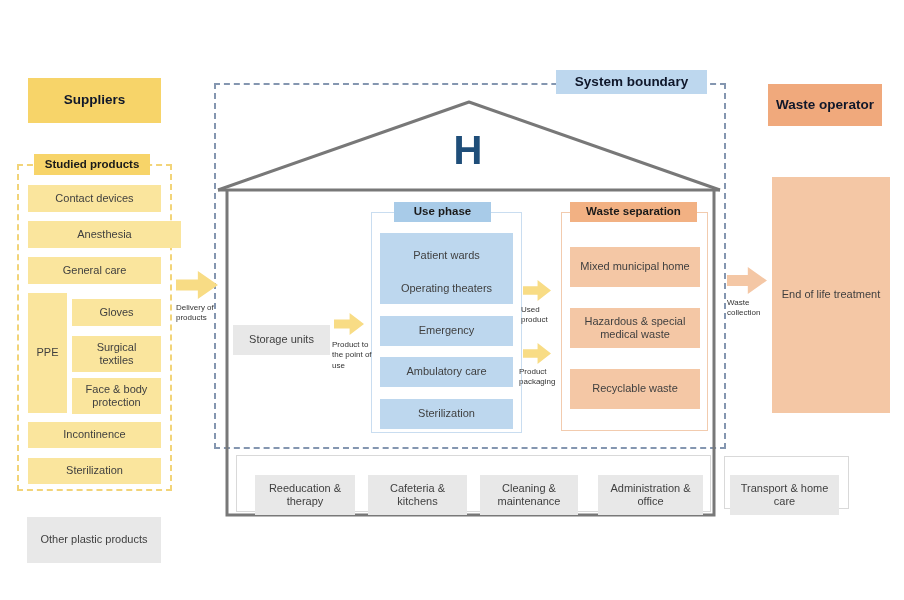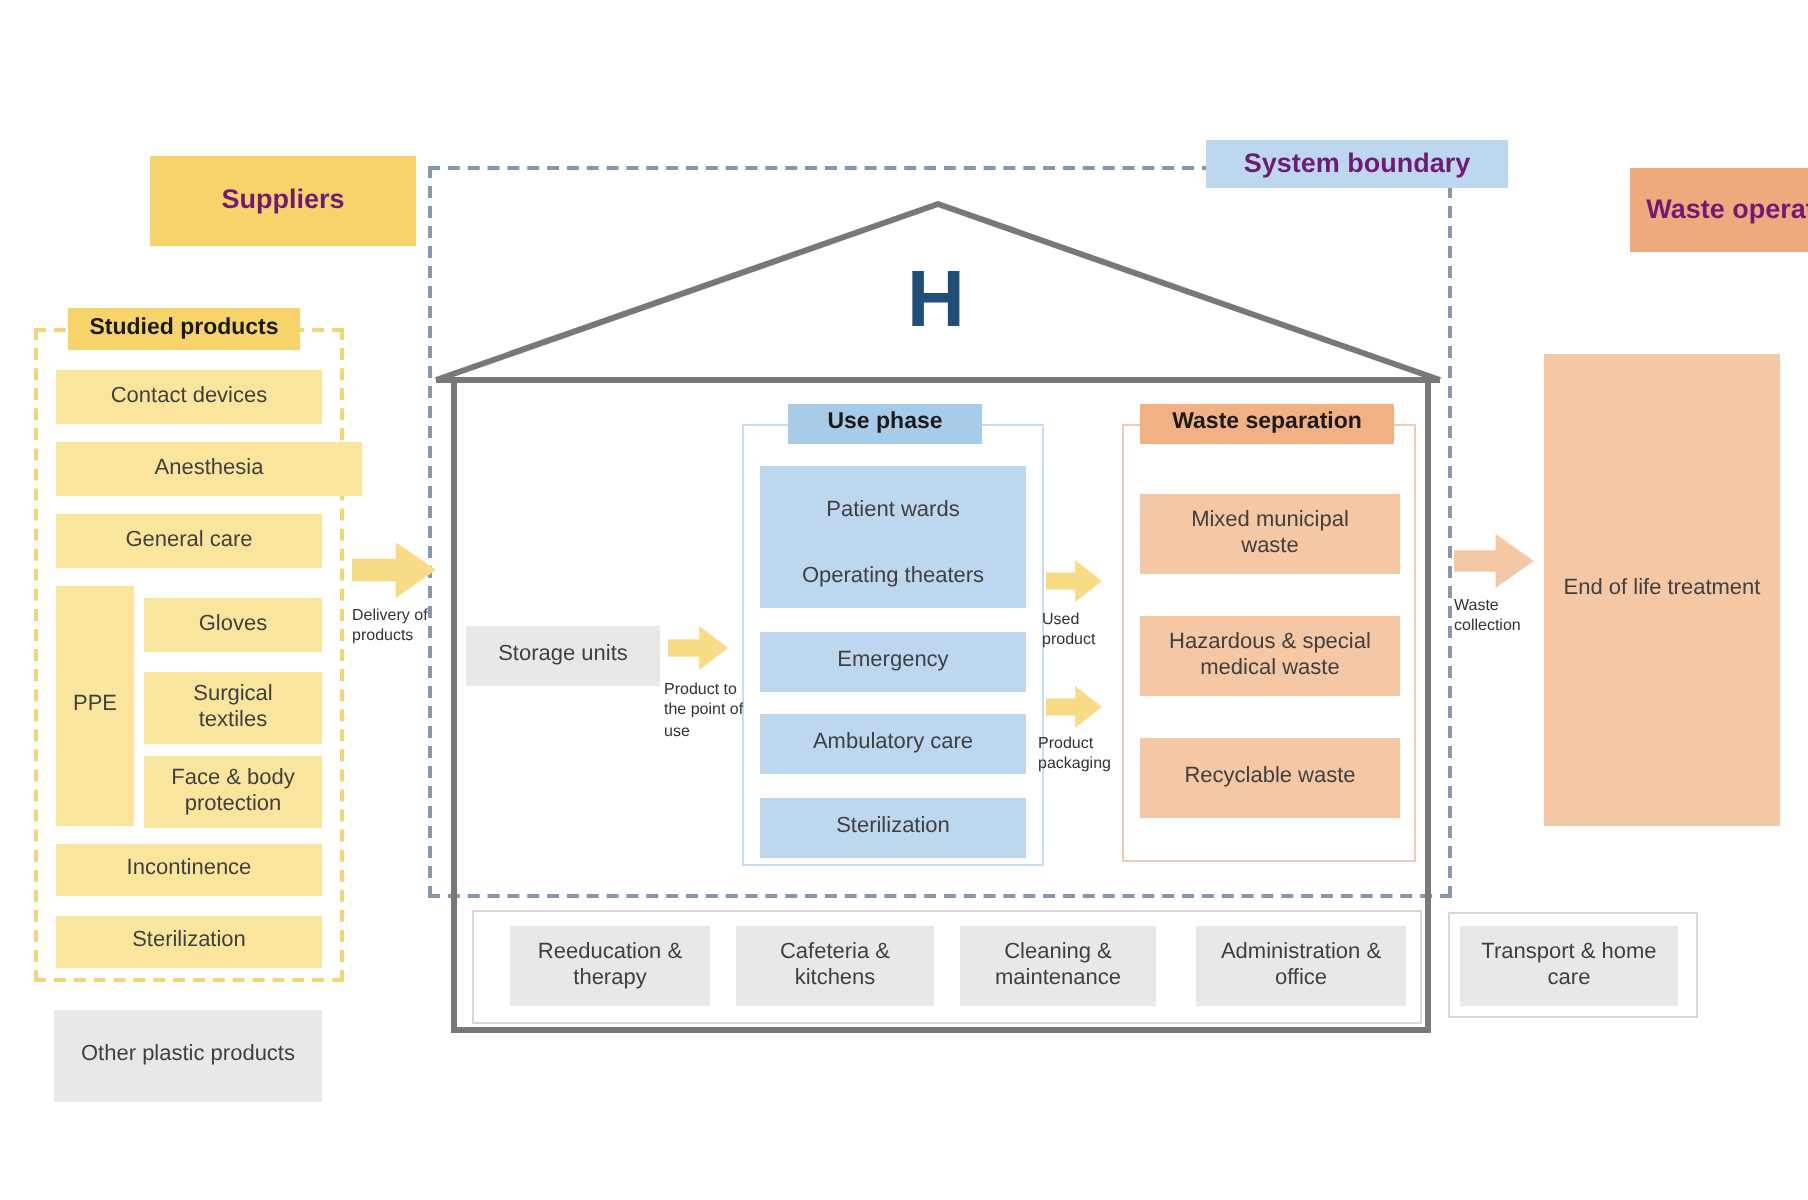--- a/index.html
+++ b/index.html
@@ -9,23 +9,23 @@
   }
   .abs{position:absolute;box-sizing:border-box;}
   .box{display:flex;align-items:center;justify-content:center;text-align:center;line-height:1.2;}
   .yellow-dark{background:var(--yellow-dark,#F7D469);}
   .yellow-light{background:var(--yellow-light,#FAE59D);}
   .blue-head{background:var(--blue-header,#A8CBE8);}
   .blue-item{background:var(--blue-light,#BDD7EE);}
   .orange-head{background:var(--orange-header,#F2B183);}
   .orange-item{background:var(--orange-light,#F4C7A5);}
   .orange-op{background:var(--orange-operator,#F0A97C);}
-  .gray-box{background:var(--gray-box,#E8E8E8);}
+  .gray-box{background:var(--gray-box,#E8E8E8);margin-top:12px;}
   .head{font-weight:bold;color:#1a1a1a;font-size:12px;}
-  .big-head{font-weight:bold;color:#701a75;font-size:13.5px;margin-left:47px;}
+  .big-head{font-weight:bold;color:#0f172a;font-size:13.5px;}
   .item{font-size:11px;color:#3f3f3f;}
   .small-label{font-size:8px;color:#333;line-height:1.3;text-align:left;}
   .panel{background:#fff;border:1px solid var(--panel-border,#D9D9D9);}
   .panel-blue{background:#fff;border:1px solid var(--blue-panel-border,#C9DDF0);}
   .panel-orange{background:#fff;border:1px solid var(--orange-panel-border,#F2CBAE);}
   .sb-rect{border:2px dashed var(--boundary-blue,#8496B0);z-index:1;}
   .sp-rect{border:2px dashed var(--yellow-border,#F2D479);}
   .arrow{clip-path:polygon(0 30%,52% 30%,52% 0,100% 50%,52% 100%,52% 70%,0 70%);}
   .arr-yellow{background:var(--yellow-arrow,#F8DC85);}
   .arr-orange{background:var(--orange-light,#F4C7A5);}
@@ -81,21 +81,21 @@
   <div class="abs box item blue-item z3" style="left:380px;top:357px;width:133px;height:30px">Ambulatory care</div>
   <div class="abs box item blue-item z3" style="left:380px;top:399px;width:133px;height:30px">Sterilization</div>
 
   <div class="abs arrow arr-yellow z3" style="left:523px;top:280px;width:28px;height:21px"></div>
   <div class="abs small-label z3" style="left:521px;top:305px;width:42px">Used product</div>
   <div class="abs arrow arr-yellow z3" style="left:523px;top:343px;width:28px;height:21px"></div>
   <div class="abs small-label z3" style="left:519px;top:367px;width:48px">Product packaging</div>
 
   <div class="abs panel-orange" style="left:561px;top:212px;width:147px;height:219px;z-index:2"></div>
   <div class="abs box head orange-head z3" style="left:570px;top:202px;width:127px;height:20px;font-size:11.5px">Waste separation</div>
-  <div class="abs box item orange-item z3" style="left:570px;top:247px;width:130px;height:40px;padding:0 10px">Mixed municipal waste</div>
+  <div class="abs box item orange-item z3" style="left:570px;top:247px;width:130px;height:40px;padding:0 10px">Mixed municipal home</div>
   <div class="abs box item orange-item z3" style="left:570px;top:308px;width:130px;height:40px;padding:0 4px">Hazardous &amp; special medical waste</div>
   <div class="abs box item orange-item z3" style="left:570px;top:369px;width:130px;height:40px">Recyclable waste</div>
 
   <div class="abs arrow arr-orange z3" style="left:727px;top:267px;width:40px;height:27px"></div>
   <div class="abs small-label z3" style="left:727px;top:298px;width:48px">Waste collection</div>
 
   <div class="abs box big-head orange-op z3" style="left:768px;top:84px;width:114px;height:42px">Waste operator</div>
   <div class="abs box item orange-item z3" style="left:772px;top:177px;width:118px;height:236px;padding:0 4px">End of life treatment</div>
 
   <div class="abs panel" style="left:236px;top:455px;width:475px;height:57px;z-index:2"></div>

